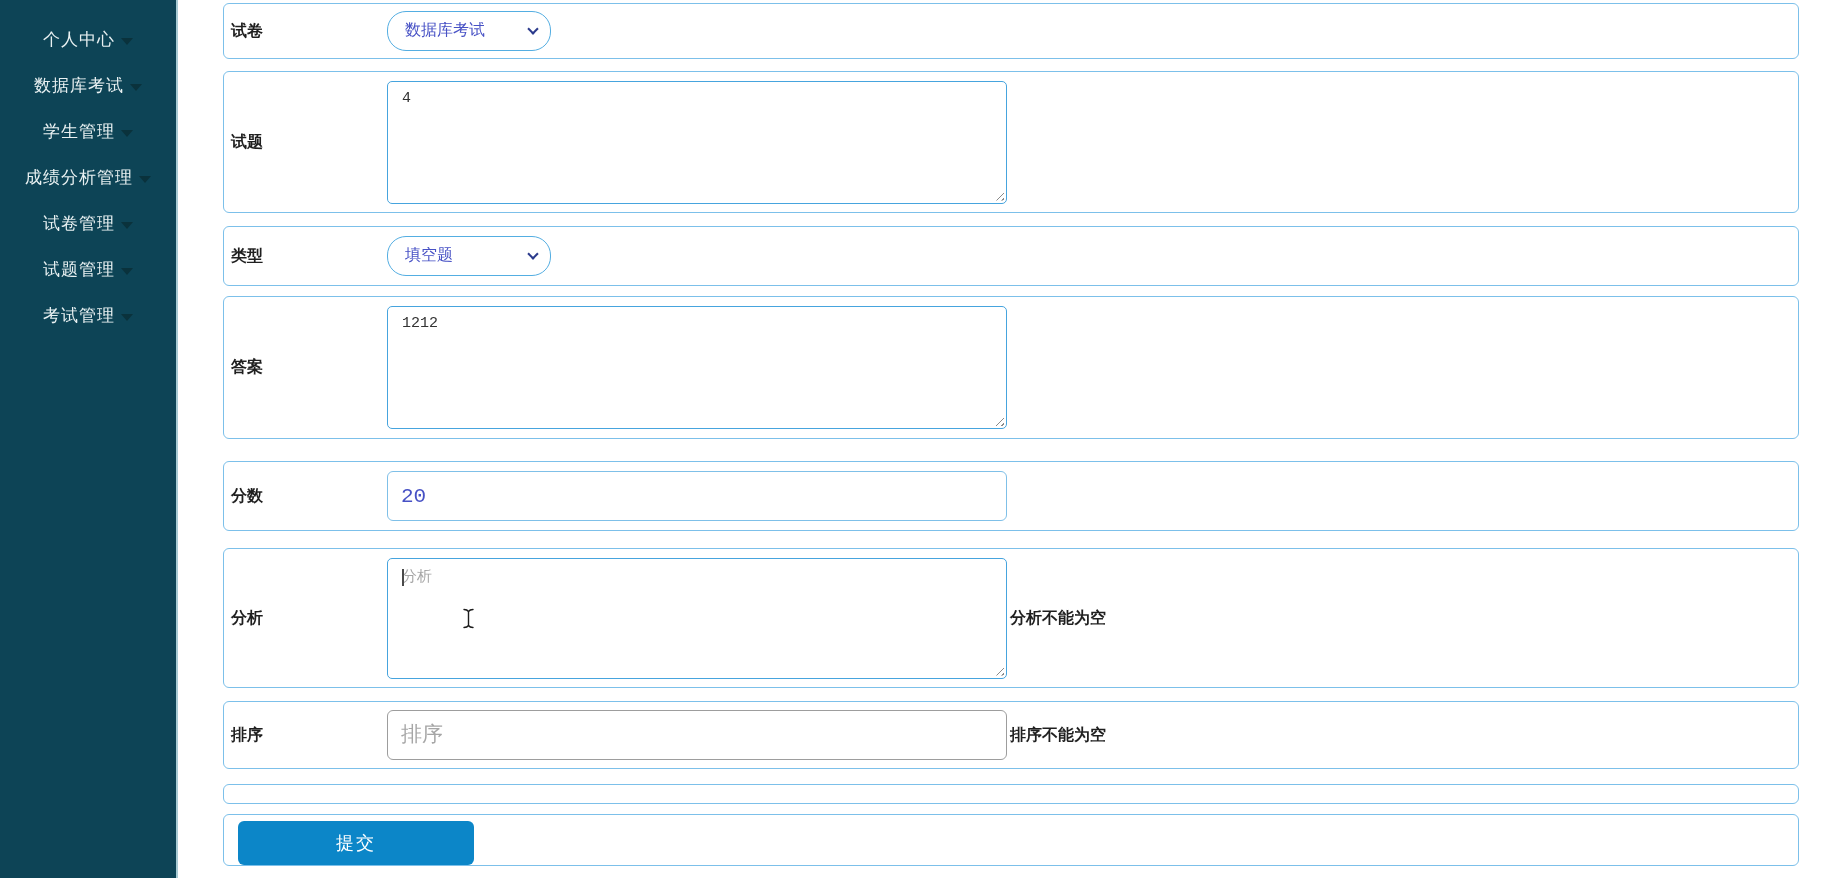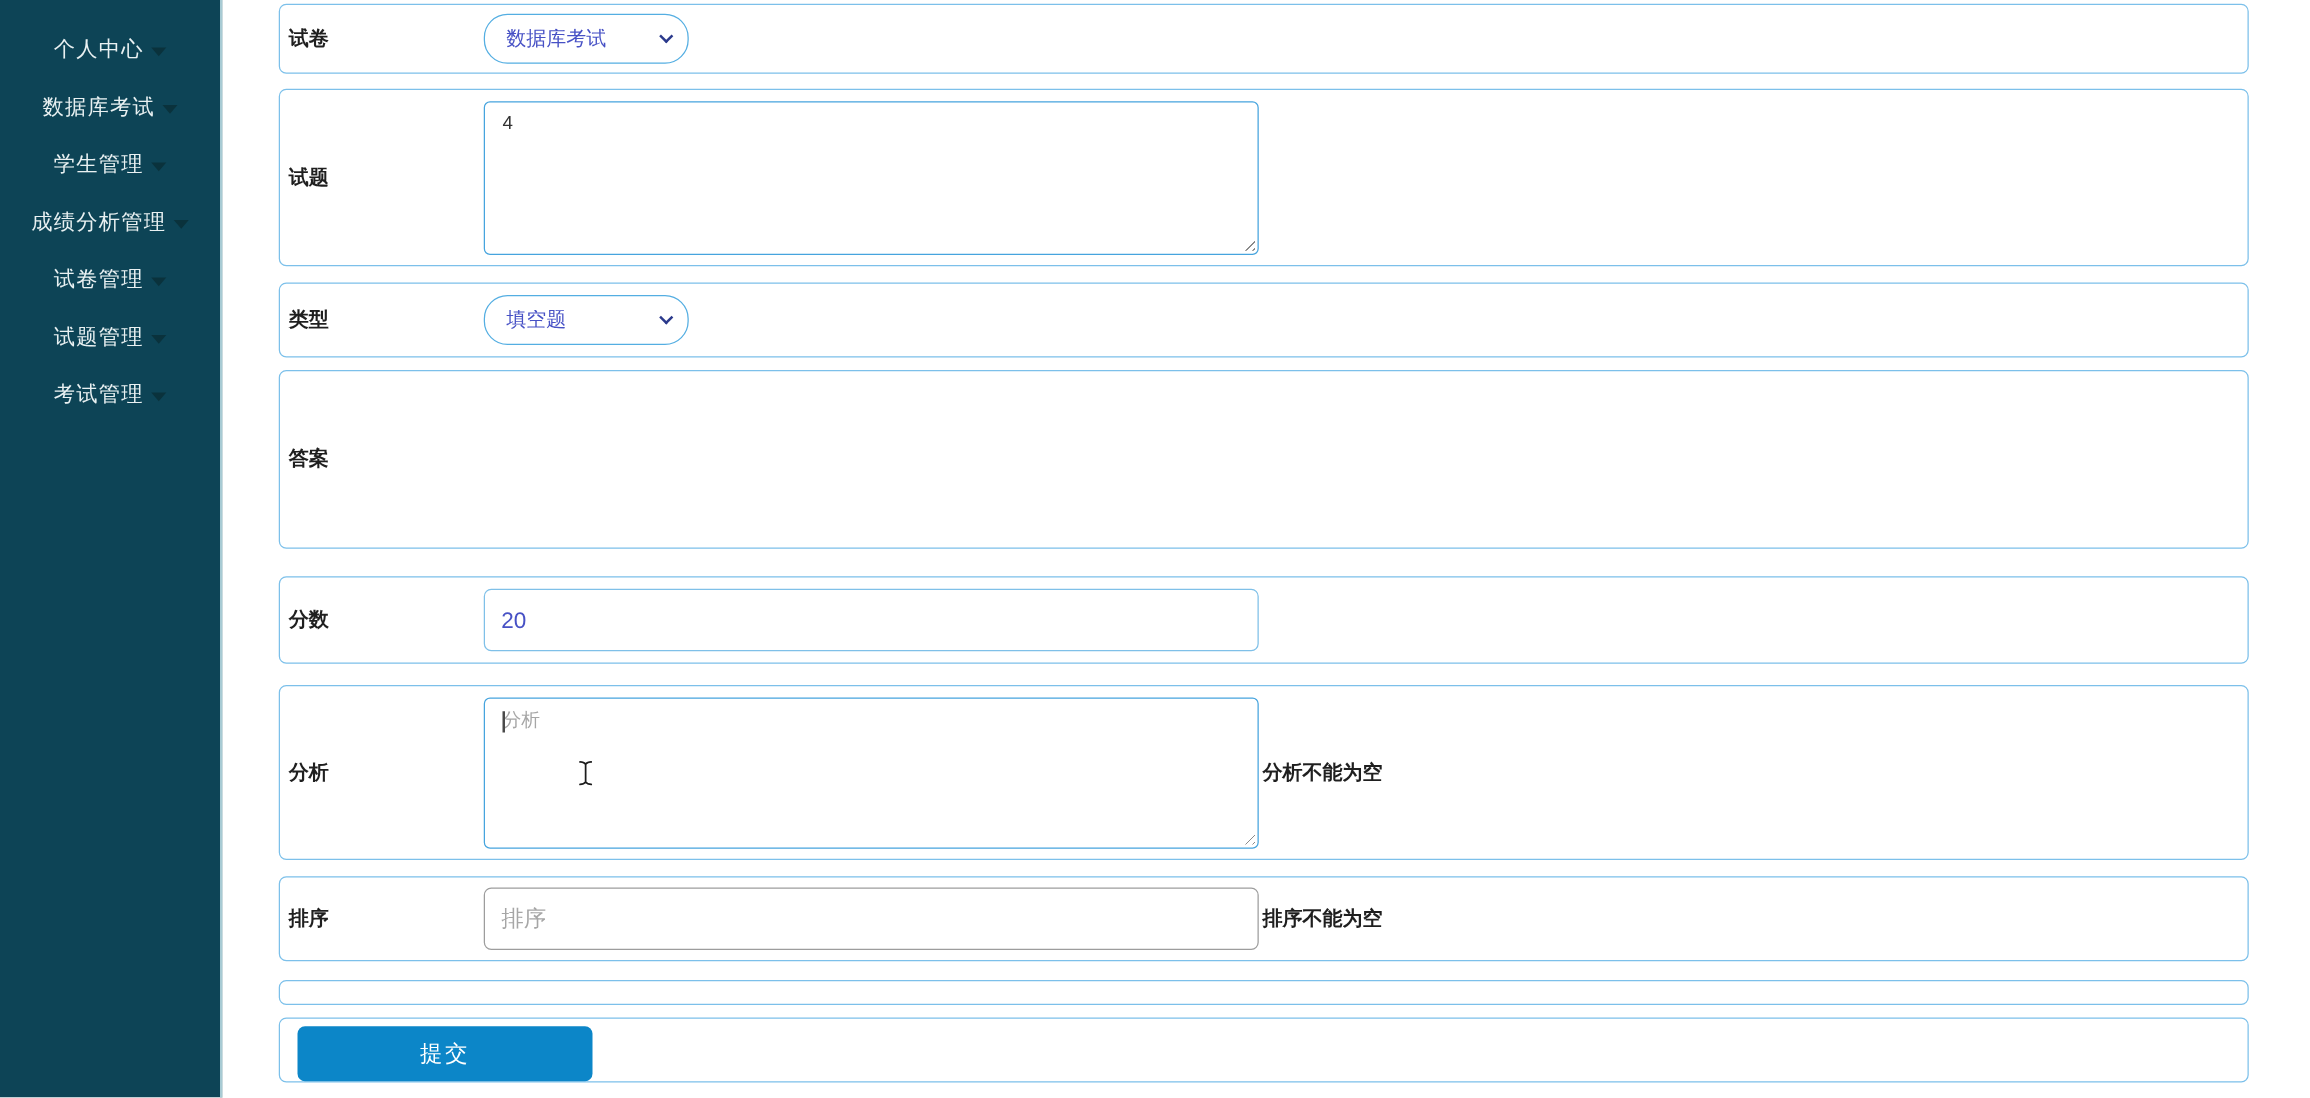--- a/index.html
+++ b/index.html
@@ -9,21 +9,21 @@
 
   
   .sidebar { width:178px; height:878px; background:#0d4456; border-right:2px solid #a8cbd4;
              padding-top:16px; flex-shrink:0; }
   .side-item { height:46px; display:flex; align-items:center; justify-content:center;
                color:#e9f1f2; font-size:17px; letter-spacing:1px; cursor:pointer; }
   .caret { width:0; height:0; border-left:6px solid transparent; border-right:6px solid transparent;
            border-top:7px solid #0a323c; margin-left:6px; margin-top:4px; }
 
   
-  .content { position:relative; flex:1; padding:3px 25px 0 45px; background:#fff; }
+  .content { position:relative; flex:1; padding:3px 25px 0 45px; background:#fff;font-family:Liberation Mono, monospace; }
   .row { width:1576px; display:flex; align-items:center; background:#fff;
          border:1.5px solid #7cc0ea; border-radius:6px; }
   .r1 { height:56px; }
   .r2 { height:142px; margin-top:12px; }
   .r3 { height:60px;  margin-top:13px; }
   .r4 { height:143px; margin-top:10px; }
   .r5 { height:70px;  margin-top:22px; }
   .r6 { height:140px; margin-top:17px; }
   .r7 { height:68px;  margin-top:13px; }
   .r8 { height:20px;  margin-top:15px; }
@@ -45,21 +45,21 @@
   .r6 .ta-wrap { height:121px; }
   .ta { width:100%; height:100%; border:1.5px solid #46a4de; border-radius:5px; padding:8px 14px;
         font-size:15px; color:#333; resize:none; font-family:inherit; outline:none; background:#fff; }
   .ta::placeholder { color:#a6a6a6; }
   .resize-handle { position:absolute; right:3px; bottom:3px; width:10px; height:10px;
                    background:repeating-linear-gradient(135deg,#8a8a8a 0 1px,transparent 1px 4px);
                    clip-path:polygon(100% 0,100% 100%,0 100%); cursor:nwse-resize; }
   .text-caret { position:absolute; left:15px; top:11px; width:1.5px; height:17px; background:#4a4a4a; }
 
   
-  .field-input { width:620px; height:50px; border-radius:6px; padding:0 13px; font-size:18px;
+  .field-input { width:620px; height:50px; border-radius:6px; padding:0 13px; font-size:21px;
                  font-family:inherit; outline:none; background:#fff; }
   .score-input { border:1.5px solid #7fc0e8; color:#4751c5; }
   .sort-input  { border:1.5px solid #9d9d9d; color:#333; }
   .sort-input::placeholder { color:#a6a6a6; }
 
   .err { margin-left:3px; font-weight:700; font-size:16px; color:#1f1f1f; white-space:nowrap; }
 
   
   .submit-btn { margin-left:14px; width:236px; height:44px; background:#0c86c8; color:#fff;
                 font-size:18px; border:none; border-radius:6px; cursor:pointer; font-family:inherit;
@@ -131,20 +131,24 @@
       <div class="select-wrap">
         <select class="sel">
           <option>填空题</option>
         </select>
         <span class="sel-chevron"></span>
       </div>
     </section>
 
     <section class="row r4">
       <div class="lbl">答案</div>
+      <div class="ta-wrap">
+        <textarea class="ta" style="">1212</textarea>
+        <span class="resize-handle"></span>
+      </div>
     </section>
 
     <section class="row r5">
       <div class="lbl">分数</div>
       <input class="field-input score-input" value="20" style="">
     </section>
 
     <section class="row r6">
       <div class="lbl">分析</div>
       <div class="ta-wrap">

